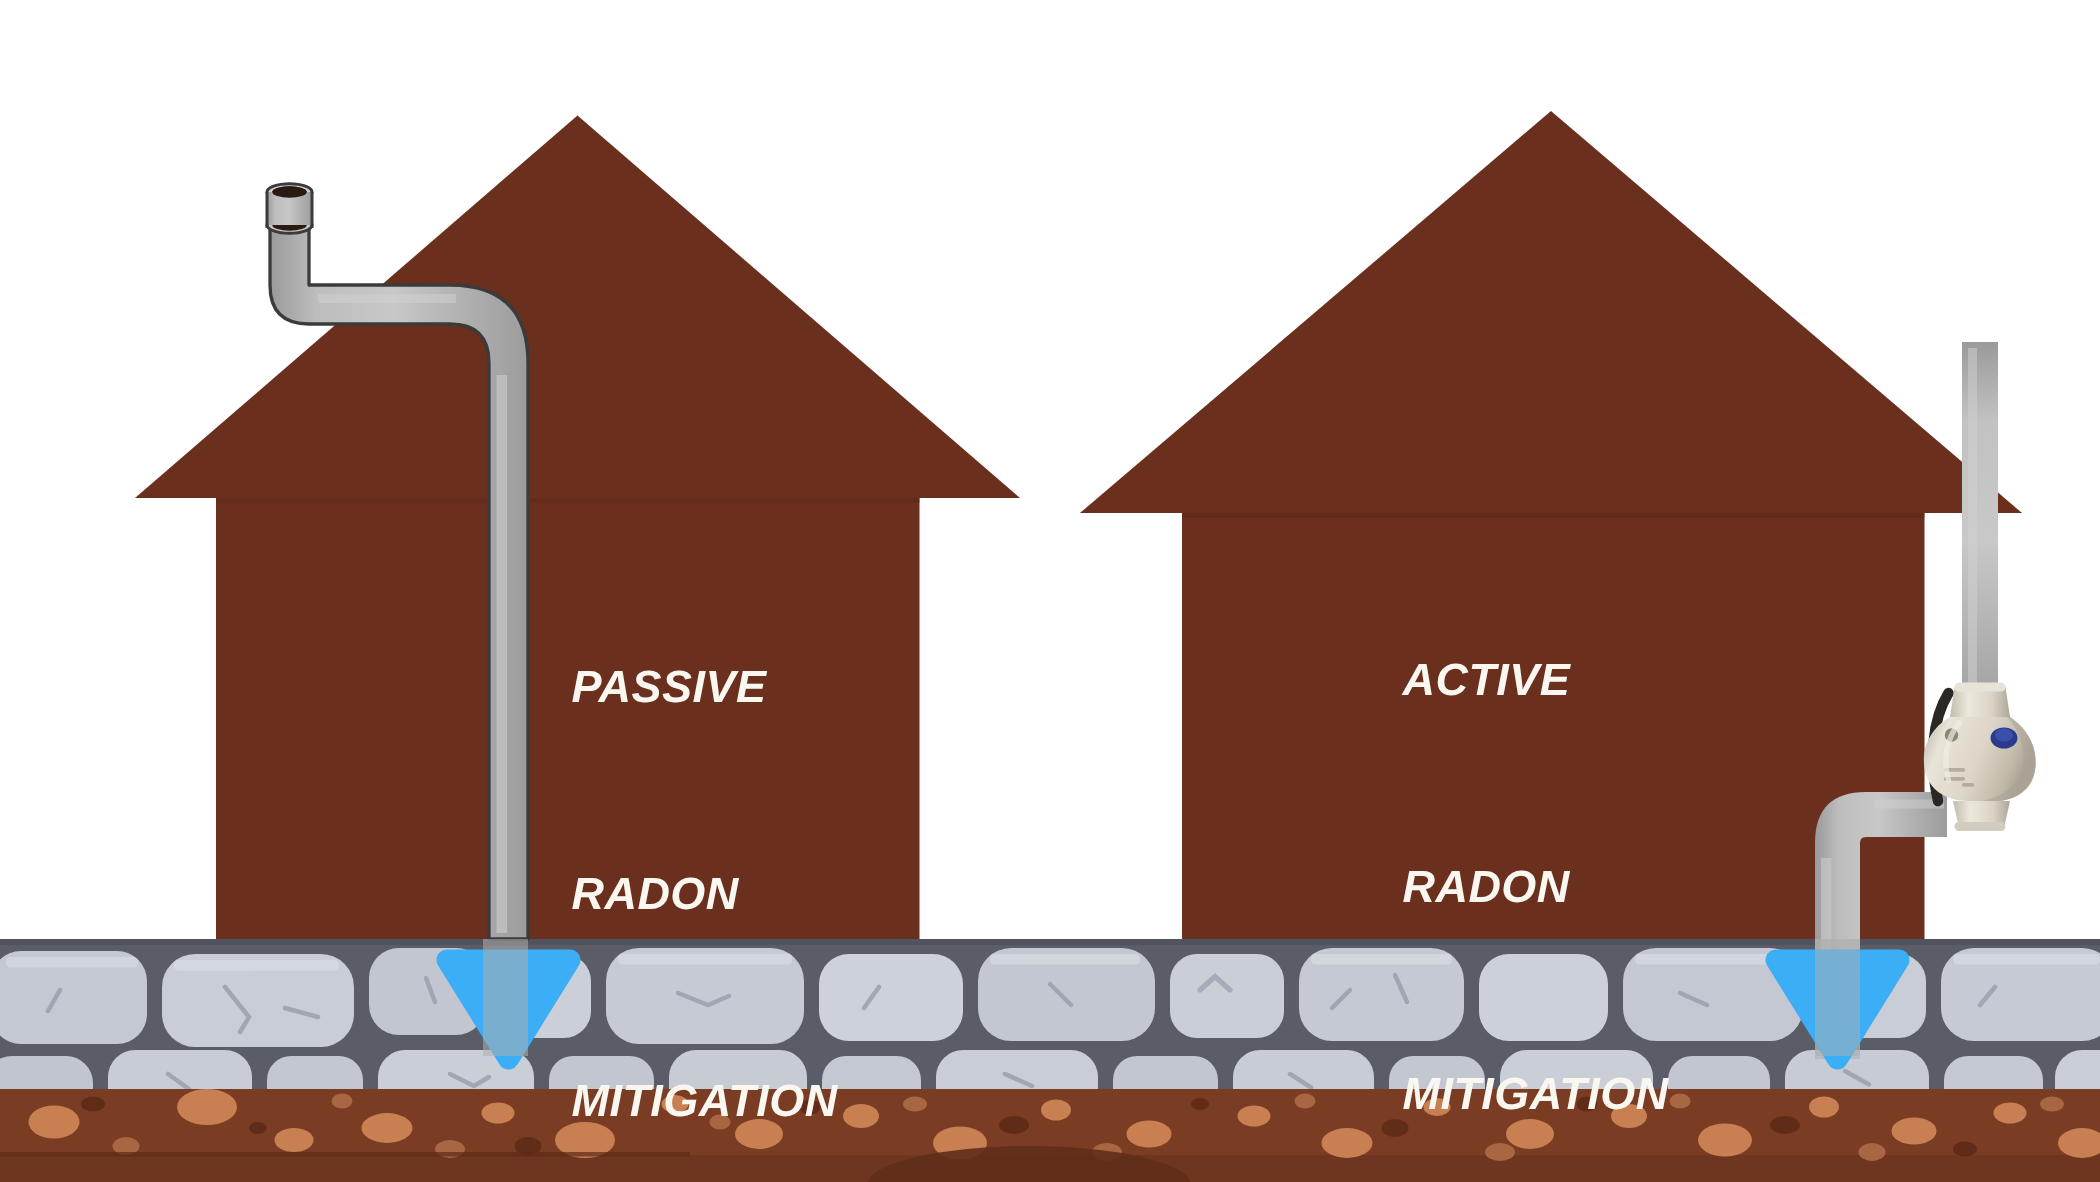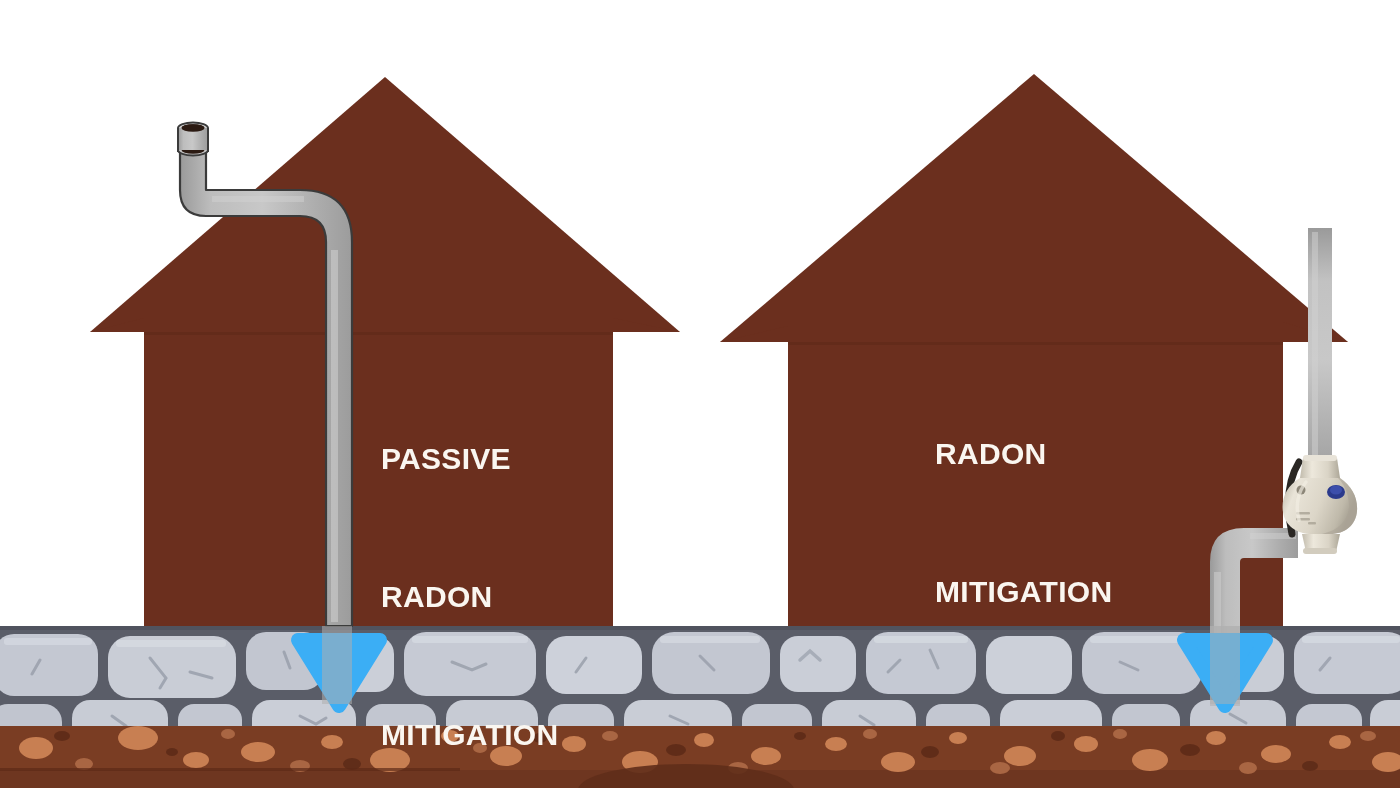--- a/index.html
+++ b/index.html
@@ -32,21 +32,21 @@
     font-weight: bold;
     font-size: 30px;
     line-height: 46px;
     letter-spacing: 0.3px;
     white-space: pre;
     pointer-events: none;
     -webkit-font-smoothing: antialiased;
   }
   #label-passive { left: 381px; top: 344px; }
   #label-active  { left: 935px; top: 339px; }
-  .label-line { display: block; }
+  .label-line { display: block; font-style: italic; }
 </style>
 </head>
 <body>
 
 <div id="stage">
 
   <svg id="scene" viewBox="0 0 1400 788" xmlns="http://www.w3.org/2000/svg">
 
     <defs>
       <linearGradient id="pipeGrad" x1="0" y1="0" x2="1" y2="0">
@@ -335,17 +335,18 @@
 
   </svg>
 
   <div class="label-block" id="label-passive">
     <span class="label-line">PASSIVE</span>
     <span class="label-line">RADON</span>
     <span class="label-line">MITIGATION</span>
   </div>
 
   <div class="label-block" id="label-active">
+    <span class="label-line">ACTIVE</span>
     <span class="label-line">RADON</span>
     <span class="label-line">MITIGATION</span>
   </div>
 
 </div>
 
 </body></html>

